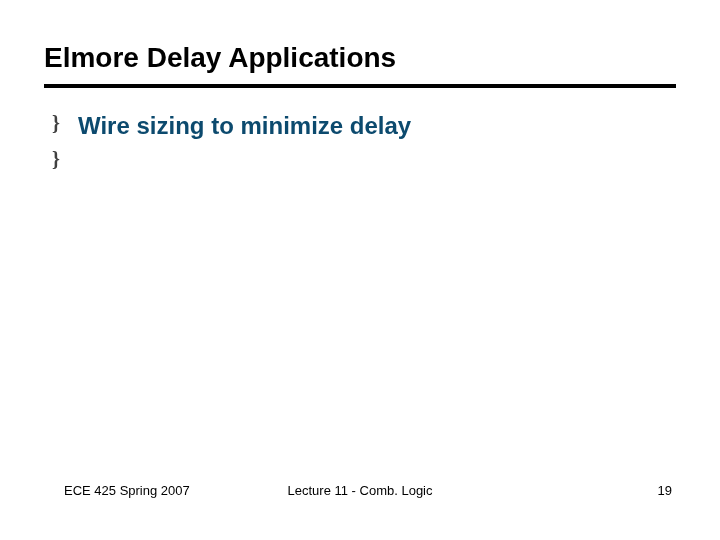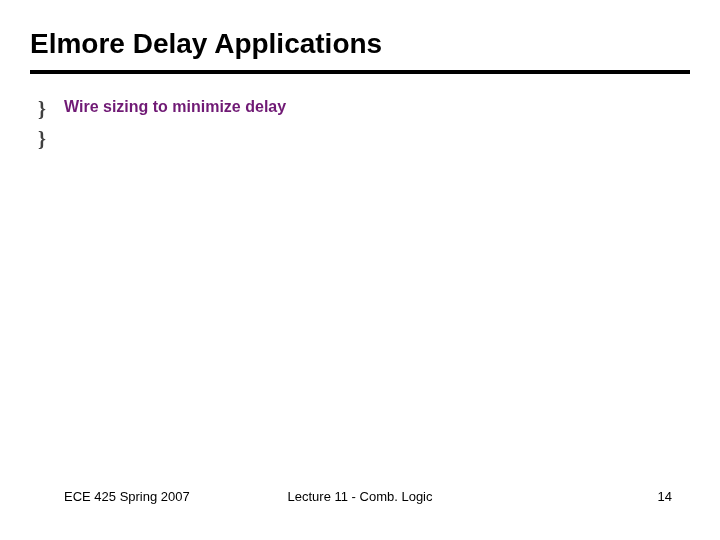--- a/index.html
+++ b/index.html
@@ -2,21 +2,21 @@
 <html><head>
 <meta charset="utf-8">
 <style>
   * { margin: 0; padding: 0; box-sizing: border-box; }
   html, body { width: 720px; height: 540px; background: #fff; font-family: Arial, Helvetica, sans-serif; }
   .slide {
     width: 720px;
     height: 540px;
     position: relative;
     background: #fff;
-    padding: 0;
+    padding: 14px;
   }
   .title {
     font-size: 28px;
     font-weight: bold;
     color: #000;
     padding: 28px 0 10px 30px;
   }
   .rule {
     border: none;
     border-top: 4px solid #000;
@@ -33,28 +33,28 @@
   .bullet-glyph {
     font-family: "Times New Roman", serif;
     font-size: 20px;
     font-weight: bold;
     color: #404040;
     width: 26px;
     flex-shrink: 0;
     line-height: 1.3;
   }
   .bullet-text {
-    font-size: 16px;
+    font-size: 24px;
     font-weight: bold;
-    color: #701a75;
+    color: #0c4a6e;
     line-height: 1.35;
   }
   .footer {
     position: absolute;
-    bottom: 36px;
+    bottom: 42px;
     left: 0;
     width: 100%;
     padding: 0 48px 0 64px;
     display: flex;
     justify-content: space-between;
     align-items: baseline;
     font-size: 13px;
     color: #000;
   }
   .footer .center { position: absolute; left: 0; width: 100%; text-align: center; }
@@ -74,16 +74,16 @@
       <span class="bullet-text">Wire sizing to minimize delay</span>
     </div>
     <div class="bullet-row">
       <span class="bullet-glyph">}</span>
     </div>
   </div>
 
   <div class="footer">
     <span class="left">ECE 425 Spring 2007</span>
     <span class="center">Lecture 11 - Comb. Logic</span>
-    <span class="right">14</span>
+    <span class="right">19</span>
   </div>
 
 </div>
 
 </body></html>

